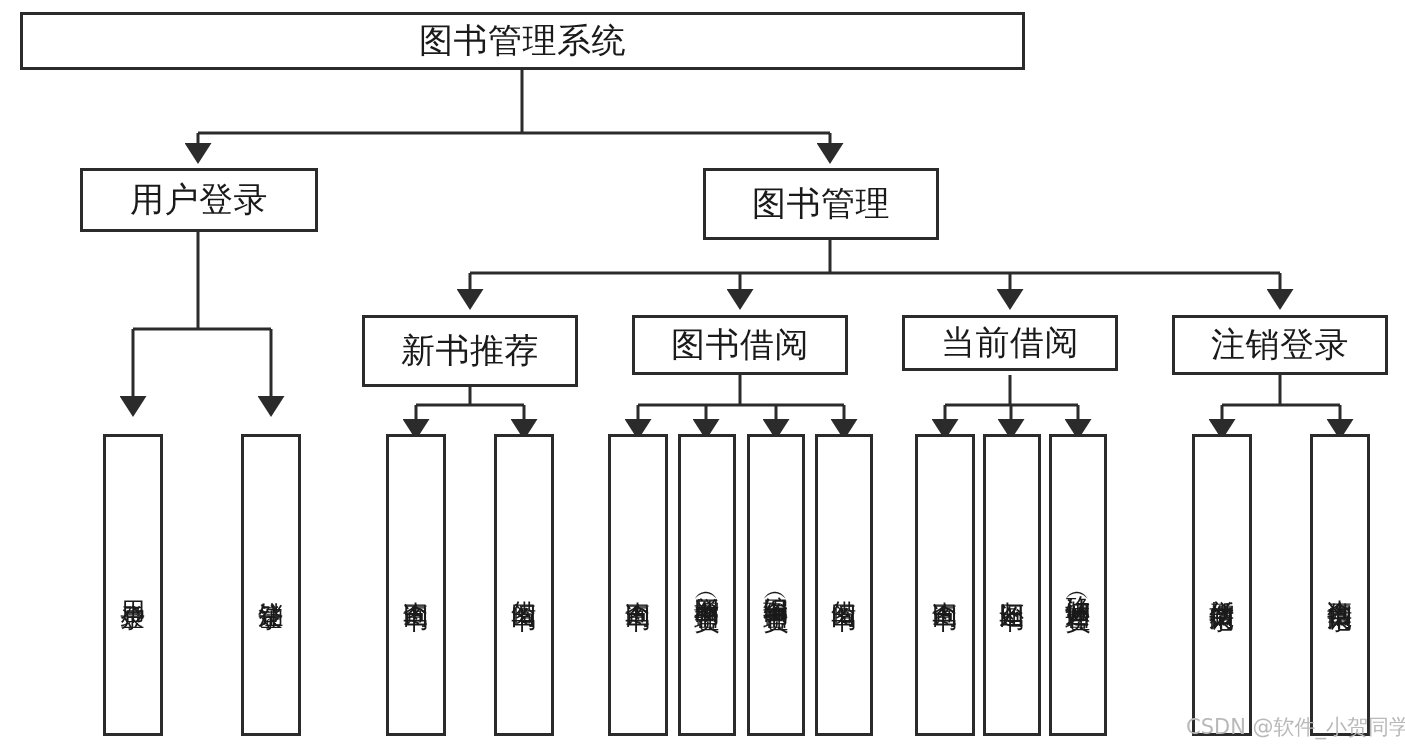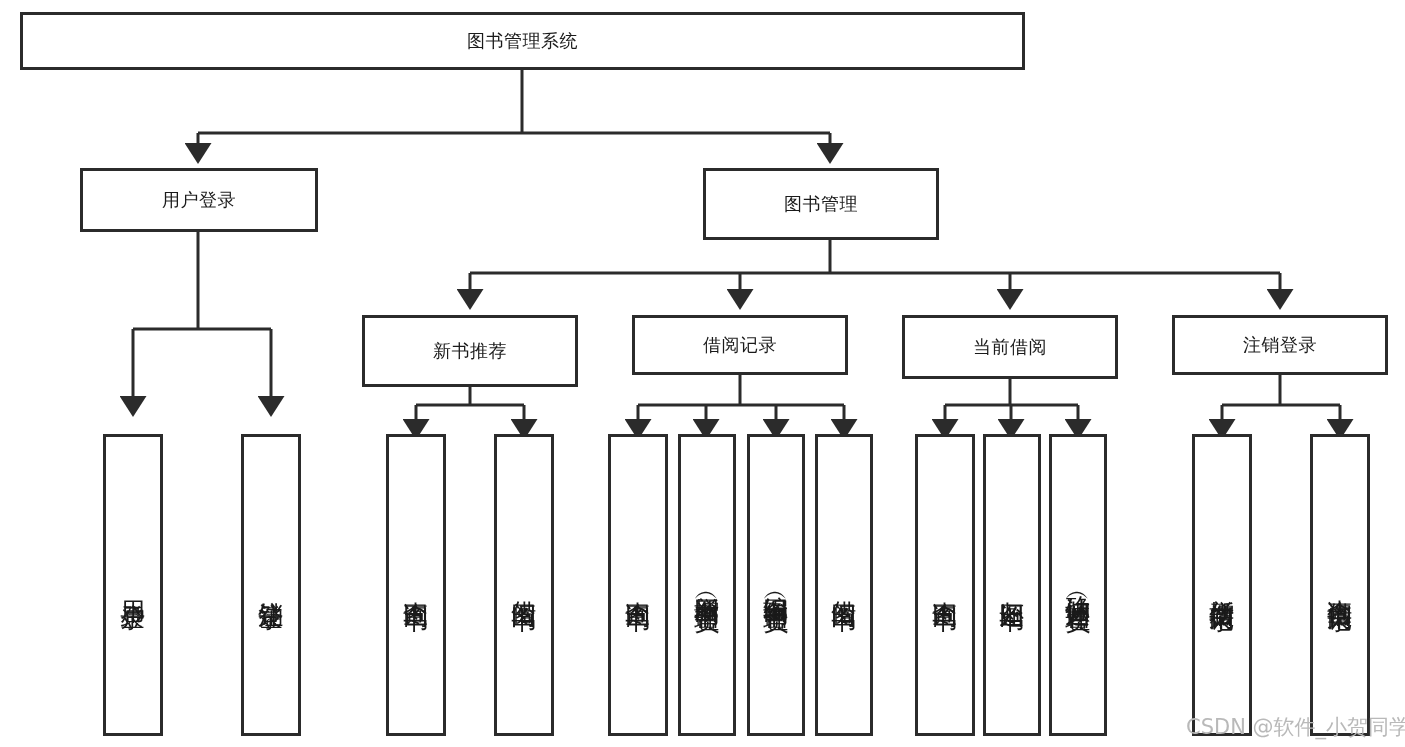--- a/index.html
+++ b/index.html
@@ -23,21 +23,21 @@
     border: 3px solid #2b2b2b;
     background: #ffffff;
     display: flex;
     align-items: center;
     justify-content: center;
     color: #1a1a1a;
     text-align: center;
     z-index: 3;
   }
   .node.horiz {
-    font-size: 18px;
+    font-size: 34px;
     line-height: 1.15;
     letter-spacing: 0.5px;
   }
   .node.vert {
     writing-mode: vertical-rl;
     text-orientation: upright;
     font-size: 25px;
     line-height: 1.45;
     letter-spacing: 2px;
     padding: 6px 0;
@@ -132,24 +132,24 @@
 
   <div class="node horiz" style="left:703px; top:168px; width:236px; height:72px;text-align:right;">
     <span>图书管理</span>
   </div>
 
   <div class="node horiz" style="left:362px; top:315px; width:216px; height:72px;">
     <span>新书推荐</span>
   </div>
 
   <div class="node horiz" style="left:632px; top:315px; width:216px; height:60px;">
-    <span>借阅记录</span>
-  </div>
-
-  <div class="node horiz" style="left:902px; top:315px; width:216px; height:64px;">
+    <span>图书借阅</span>
+  </div>
+
+  <div class="node horiz" style="left:902px; top:315px; width:216px; height:56px;">
     <span>当前借阅</span>
   </div>
 
   <div class="node horiz" style="left:1172px; top:315px; width:216px; height:60px;">
     <span>注销登录</span>
   </div>
 
   <div class="node vert" style="left:103px; top:434px; width:60px; height:302px;">
     <span class="vtext">用户登录</span>
   </div>

